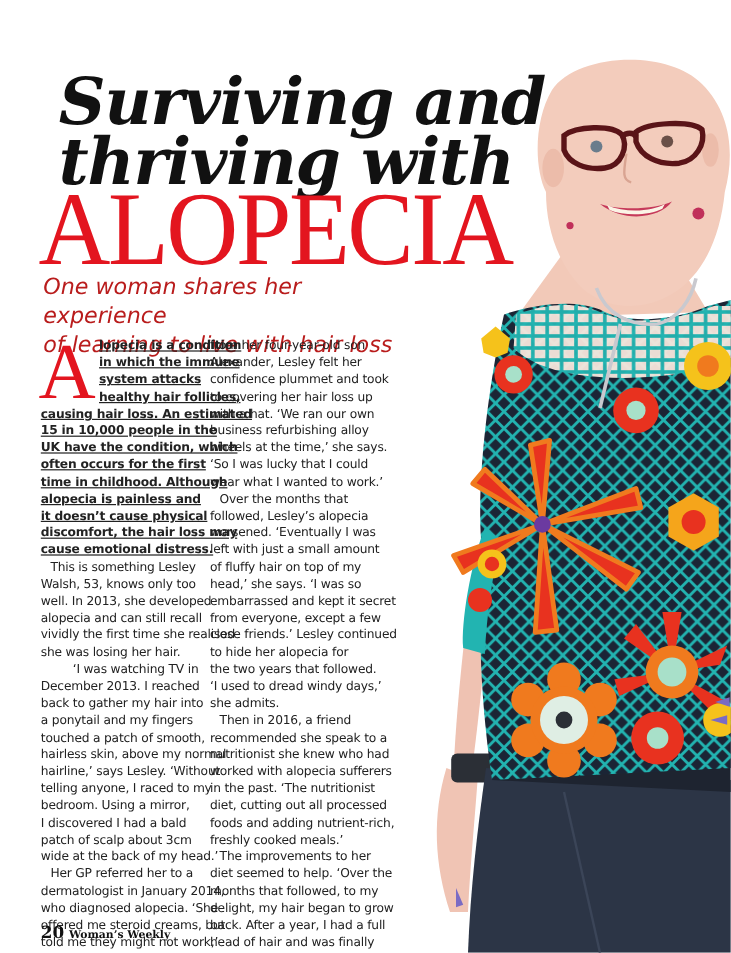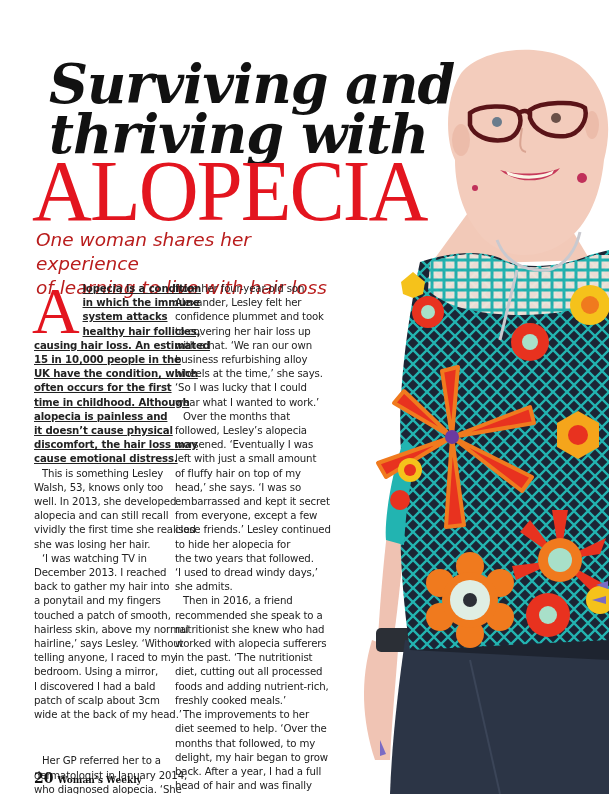--- a/index.html
+++ b/index.html
@@ -221,33 +221,33 @@
       <span class="line lead">alopecia is painless and</span>
       <span class="line lead">it doesn’t cause physical</span>
       <span class="line lead">discomfort, the hair loss may</span>
       <span class="line lead">cause emotional distress.</span>
       <span class="line" style="text-indent: 8px;">This is something Lesley</span>
       <span class="line">Walsh, 53, knows only too</span>
       <span class="line">well. In 2013, she developed</span>
       <span class="line">alopecia and can still recall</span>
       <span class="line">vividly the first time she realised</span>
       <span class="line">she was losing her hair.</span>
-      <span class="line" style="text-indent: 8px;">‘I was watching TV in</span>
+      <span class="line" style="text-indent: 8px; text-align: center;">‘I was watching TV in</span>
       <span class="line">December 2013. I reached</span>
       <span class="line">back to gather my hair into</span>
       <span class="line">a ponytail and my fingers</span>
       <span class="line">touched a patch of smooth,</span>
       <span class="line">hairless skin, above my normal</span>
       <span class="line">hairline,’ says Lesley. ‘Without</span>
       <span class="line">telling anyone, I raced to my</span>
       <span class="line">bedroom. Using a mirror,</span>
       <span class="line">I discovered I had a bald</span>
       <span class="line">patch of scalp about 3cm</span>
       <span class="line">wide at the back of my head.’</span>
-      <span class="line" style="text-indent: 8px; margin-top: 32px;">Her GP referred her to a</span>
+      <span class="line" style="text-indent: 8px;">Her GP referred her to a</span>
       <span class="line">dermatologist in January 2014,</span>
       <span class="line">who diagnosed alopecia. ‘She</span>
       <span class="line">offered me steroid creams, but</span>
       <span class="line">told me they might not work,’</span>
       <span class="line">says Lesley. ‘I was devastated.’</span>
     </div>
 </div>
 
 <div class="col col2">
   <div id="col2-body">

